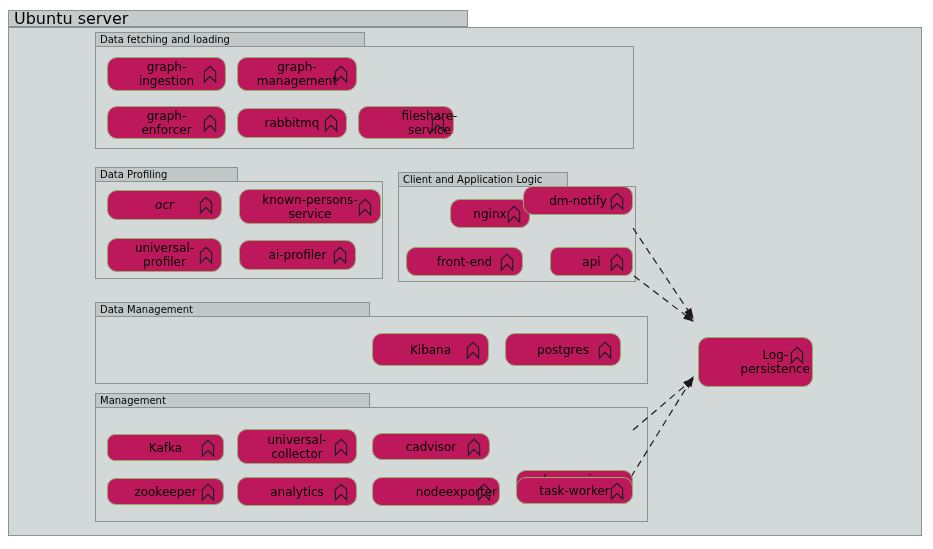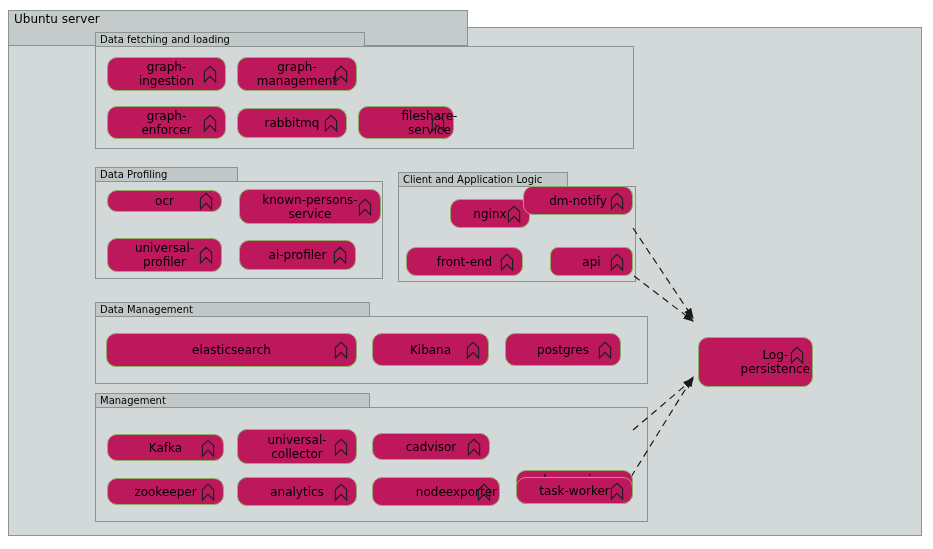--- a/index.html
+++ b/index.html
@@ -1,23 +1,23 @@
 <!DOCTYPE html>
 <html><head>
 <meta charset="utf-8">
 <style>
   html,body{margin:0;padding:0;background:#ffffff;}
   body{width:933px;height:549px;position:relative;font-family:"DejaVu Sans","Liberation Sans",sans-serif;color:#000;}
   .canvas{position:absolute;inset:0;}
 
   
   .server-tab{
-    position:absolute;left:8px;top:10px;width:460px;height:36px;
+    position:absolute;left:8px;top:10px;width:460px;height:17px;
     background:#c5cbcb;border:1px solid #8b9292;box-sizing:border-box;
-    font-size:12px;line-height:16px;padding-left:5px;z-index:1;
+    font-size:16px;line-height:16px;padding-left:5px;z-index:1;
   }
   .server-body{
     position:absolute;left:8px;top:27px;width:914px;height:509px;
     background:#d3d8d8;border:1px solid #8b9292;box-sizing:border-box;z-index:0;
   }
 
   
   .group-title{
     position:absolute;background:#c2c8c8;border:1px solid #8b9292;box-sizing:border-box;
     height:15px;font-size:10px;line-height:13px;padding-left:4px;z-index:2;overflow:hidden;
@@ -111,21 +111,21 @@
       </svg>
   </div>
   <div class="node" style="left:358px;top:106px;width:96px;height:33px;padding-left:47px;">
     <span class="node-label">fileshare-
 service</span>
     <svg class="node-icon" viewBox="0 0 20 24">
         <path d="M3,22 L3,9 L10,2.5 L17,9 L17,22 L10,15 Z"></path>
       </svg>
   </div>
 
-  <div class="node" style="left:107px;top:190px;width:115px;height:22px;">
+  <div class="node" style="left:107px;top:190px;width:115px;height:30px;font-style:italic;">
     <span class="node-label">ocr</span>
     <svg class="node-icon" viewBox="0 0 20 24">
         <path d="M3,22 L3,9 L10,2.5 L17,9 L17,22 L10,15 Z"></path>
       </svg>
   </div>
   <div class="node" style="left:239px;top:189px;width:142px;height:35px;">
     <span class="node-label">known-persons-
 service</span>
     <svg class="node-icon" viewBox="0 0 20 24">
         <path d="M3,22 L3,9 L10,2.5 L17,9 L17,22 L10,15 Z"></path>
@@ -163,40 +163,34 @@
         <path d="M3,22 L3,9 L10,2.5 L17,9 L17,22 L10,15 Z"></path>
       </svg>
   </div>
   <div class="node" style="left:550px;top:247px;width:83px;height:29px;border-radius:8px;">
     <span class="node-label">api</span>
     <svg class="node-icon" viewBox="0 0 20 24">
         <path d="M3,22 L3,9 L10,2.5 L17,9 L17,22 L10,15 Z"></path>
       </svg>
   </div>
 
-  <div class="node" style="left:106px;top:333px;width:251px;height:34px;">
-    <span class="node-label">elasticsearch</span>
-    <svg class="node-icon" viewBox="0 0 20 24">
-        <path d="M3,22 L3,9 L10,2.5 L17,9 L17,22 L10,15 Z"></path>
-      </svg>
-  </div>
   <div class="node" style="left:372px;top:333px;width:117px;height:33px;">
     <span class="node-label">Kibana</span>
     <svg class="node-icon" viewBox="0 0 20 24">
         <path d="M3,22 L3,9 L10,2.5 L17,9 L17,22 L10,15 Z"></path>
       </svg>
   </div>
   <div class="node" style="left:505px;top:333px;width:116px;height:33px;">
     <span class="node-label">postgres</span>
     <svg class="node-icon" viewBox="0 0 20 24">
         <path d="M3,22 L3,9 L10,2.5 L17,9 L17,22 L10,15 Z"></path>
       </svg>
   </div>
 
-  <div class="node" style="left:107px;top:434px;width:117px;height:27px;">
+  <div class="node" style="left:107px;top:434px;width:117px;height:27px;border-radius:8px;">
     <span class="node-label">Kafka</span>
     <svg class="node-icon" viewBox="0 0 20 24">
         <path d="M3,22 L3,9 L10,2.5 L17,9 L17,22 L10,15 Z"></path>
       </svg>
   </div>
   <div class="node" style="left:237px;top:429px;width:120px;height:35px;">
     <span class="node-label">universal-
 collector</span>
     <svg class="node-icon" viewBox="0 0 20 24">
         <path d="M3,22 L3,9 L10,2.5 L17,9 L17,22 L10,15 Z"></path>
@@ -208,21 +202,21 @@
         <path d="M3,22 L3,9 L10,2.5 L17,9 L17,22 L10,15 Z"></path>
       </svg>
   </div>
   <div class="node" style="left:516px;top:428px;width:117px;height:34px;margin-top:42px;">
     <span class="node-label">dm-service-
 iam</span>
     <svg class="node-icon" viewBox="0 0 20 24">
         <path d="M3,22 L3,9 L10,2.5 L17,9 L17,22 L10,15 Z"></path>
       </svg>
   </div>
-  <div class="node" style="left:107px;top:478px;width:117px;height:27px;">
+  <div class="node" style="left:107px;top:478px;width:117px;height:27px;border-radius:9px;">
     <span class="node-label">zookeeper</span>
     <svg class="node-icon" viewBox="0 0 20 24">
         <path d="M3,22 L3,9 L10,2.5 L17,9 L17,22 L10,15 Z"></path>
       </svg>
   </div>
   <div class="node" style="left:237px;top:477px;width:120px;height:29px;">
     <span class="node-label">analytics</span>
     <svg class="node-icon" viewBox="0 0 20 24">
         <path d="M3,22 L3,9 L10,2.5 L17,9 L17,22 L10,15 Z"></path>
       </svg>

